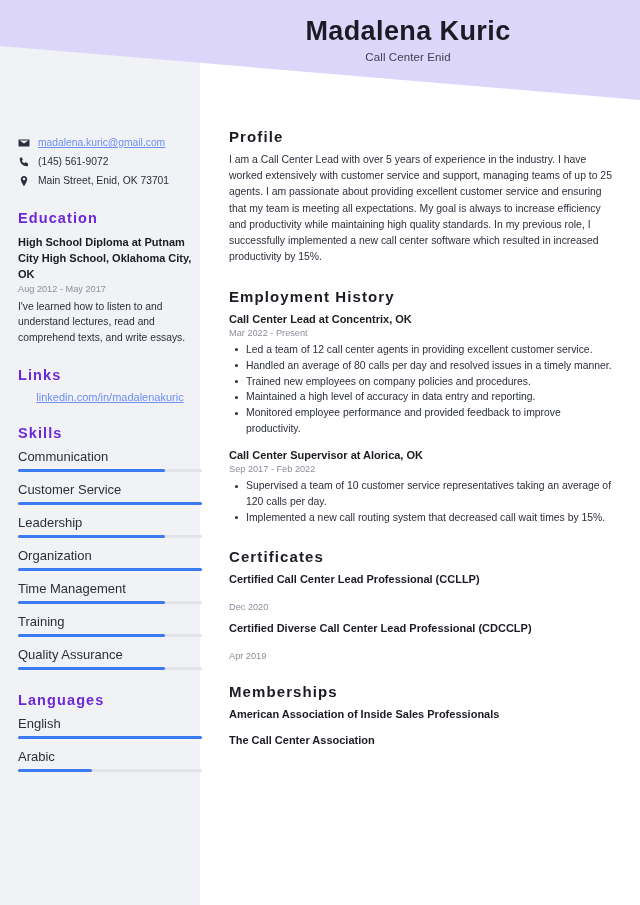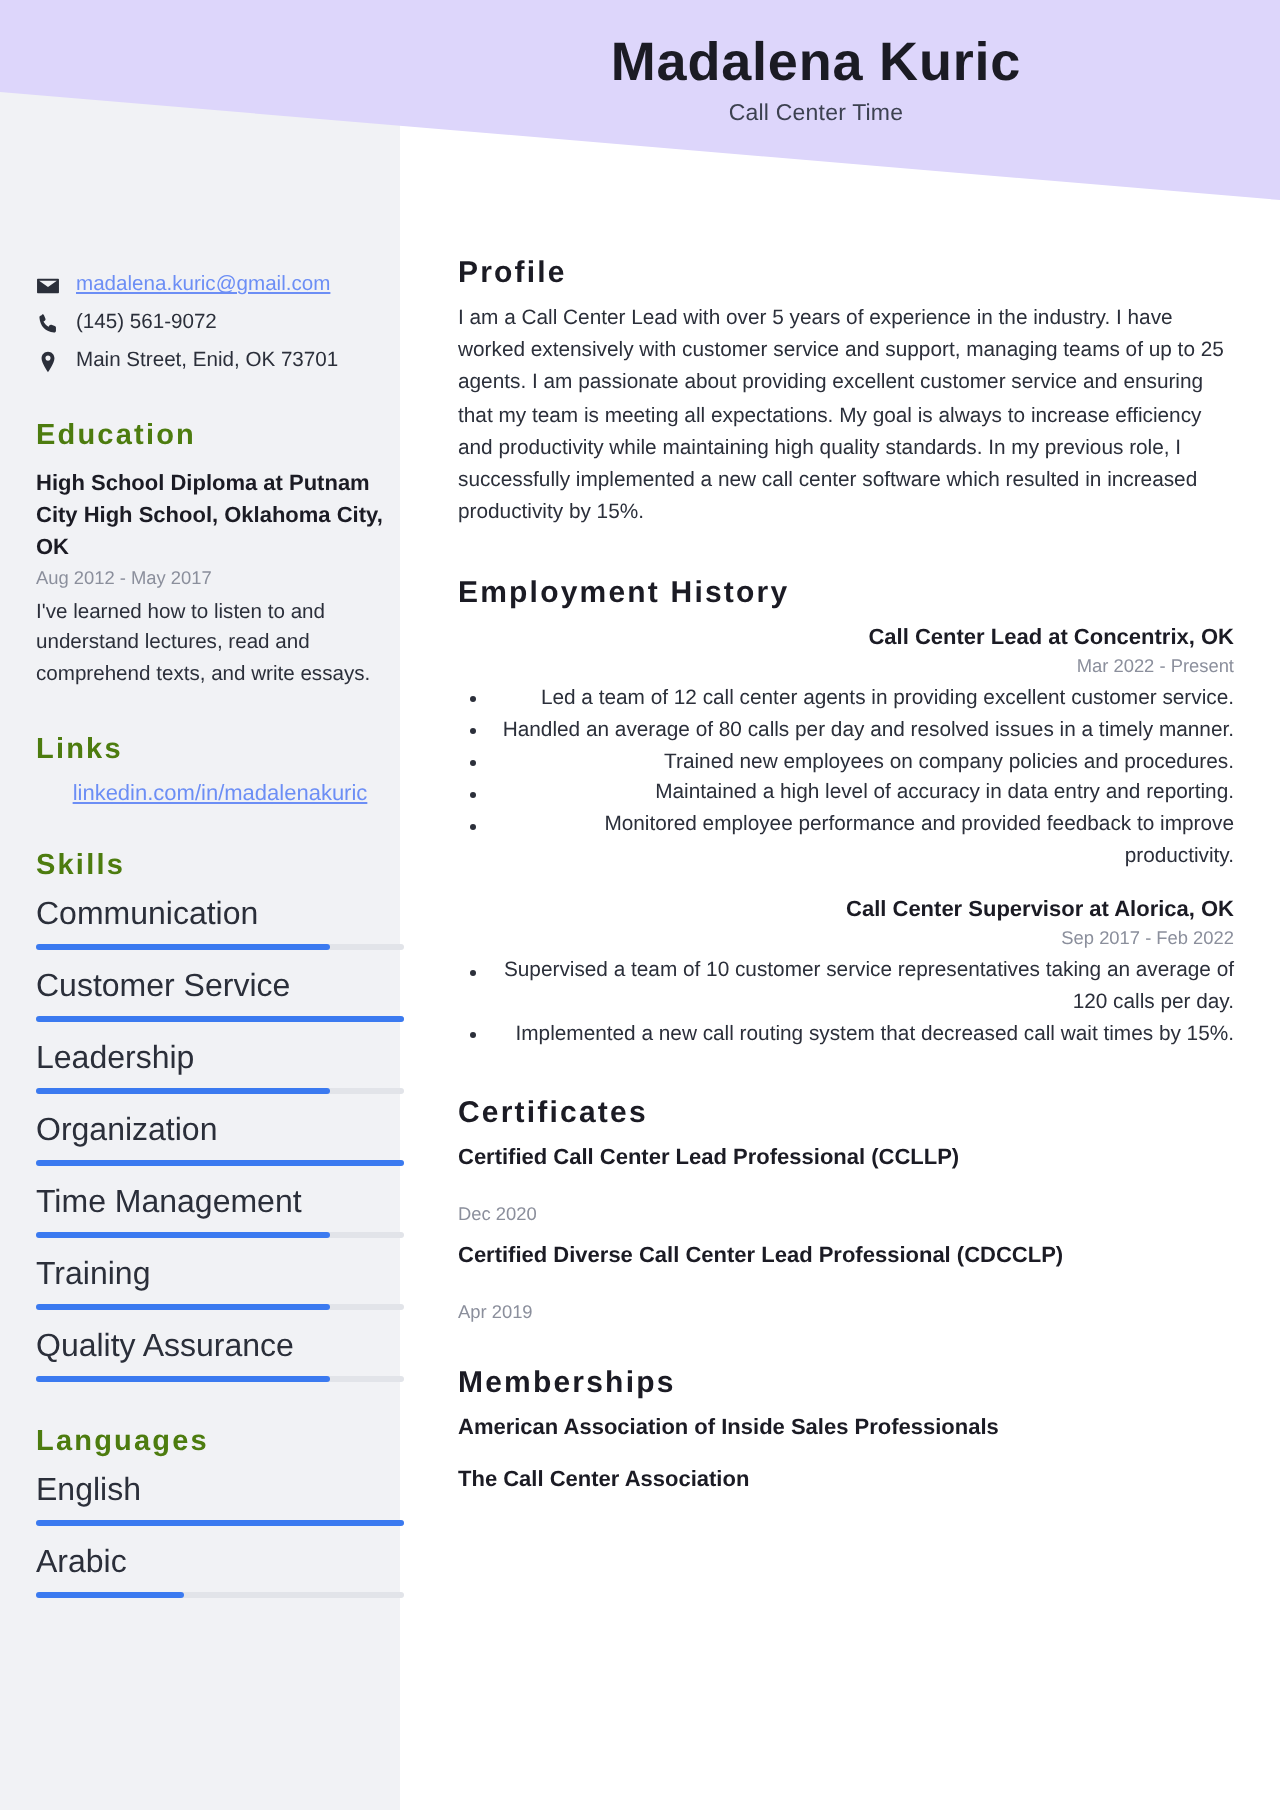--- a/index.html
+++ b/index.html
@@ -74,21 +74,21 @@
   .contact-row svg { fill: #2b2f3a; display: block; }
   .contact-link {
     color: #6c8ef5;
     text-decoration: underline;
     word-break: break-all;
   }
 
   .side-h {
     font-size: 14.5px;
     font-weight: 700;
-    color: #4d7c0f;
+    color: #6d28d9;
     letter-spacing: 1.1px;
     margin: 22px 0 8px 0;
   }
   .edu-title {
     font-size: 11px;
     font-weight: 700;
     color: #1b1b24;
     line-height: 1.48;
   }
   .edu-date {
@@ -109,21 +109,21 @@
     text-align: center;
   }
   .link-line a {
     color: #6c8ef5;
     text-decoration: underline;
     word-break: break-all;
   }
 
   .skill { margin-bottom: 10px; }
   .skill-name {
-    font-size: 16px;
+    font-size: 13px;
     color: #2b2f3a;
     margin-bottom: 5px;
   }
   .bar-track {
     position: relative;
     width: 100%;
     height: 3px;
     background: #e2e4e9;
     border-radius: 2px;
   }
@@ -148,21 +148,21 @@
     letter-spacing: 1.1px;
     margin-bottom: 7px;
   }
   .profile-text {
     font-size: 10.4px;
     color: #2b2f3a;
     line-height: 1.56;
     text-align: left;
   }
   .section { margin-top: 22px; }
-  .entry { margin-bottom: 11px; text-align: right; }
+  .entry { margin-bottom: 11px; }
   .entry-title {
     font-size: 11px;
     font-weight: 700;
     color: #1b1b24;
     line-height: 1.4;
   }
   .entry-date {
     font-size: 9.2px;
     color: #8b8f9c;
     margin-top: 1px;
@@ -212,21 +212,21 @@
 <body>
 
 <div class="page">
 
   <div class="sidebar"></div>
 
   <div class="header-band"></div>
 
   <div class="header-text">
     <div class="name">Madalena Kuric</div>
-    <div class="job-title">Call Center Time</div>
+    <div class="job-title">Call Center Enid</div>
   </div>
 
   <div class="sidebar-inner">
 
     <div>
       <div class="contact-row">
         <span class="ic">
           <svg width="12" height="12" viewBox="0 0 16 16">
               <path d="M1 3h14v10H1z" fill="none"></path>
               <path d="M1.2 3.2h13.6c.3 0 .5.2.5.5v8.6c0 .3-.2.5-.5.5H1.2a.5.5 0 0 1-.5-.5V3.7c0-.3.2-.5.5-.5zm.9 1.3L8 8.6l5.9-4.1z"></path>

